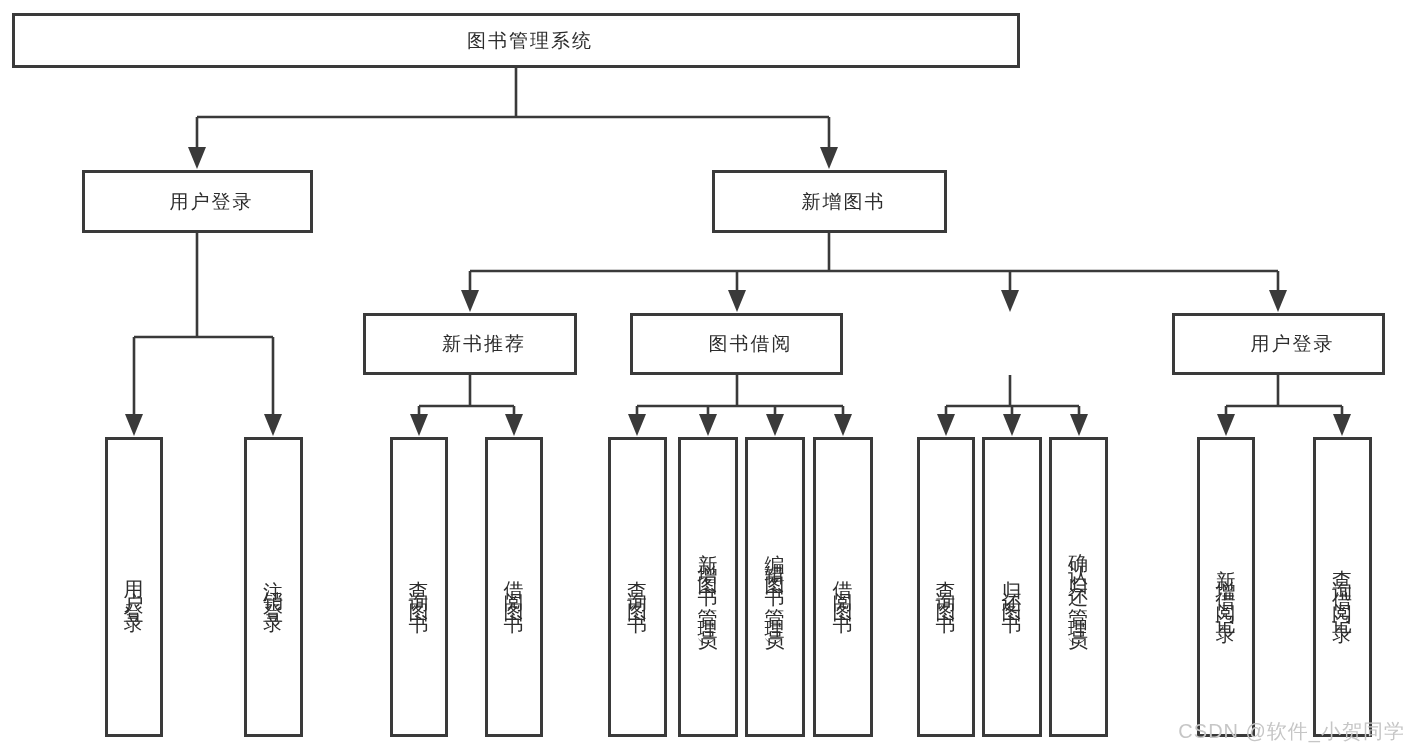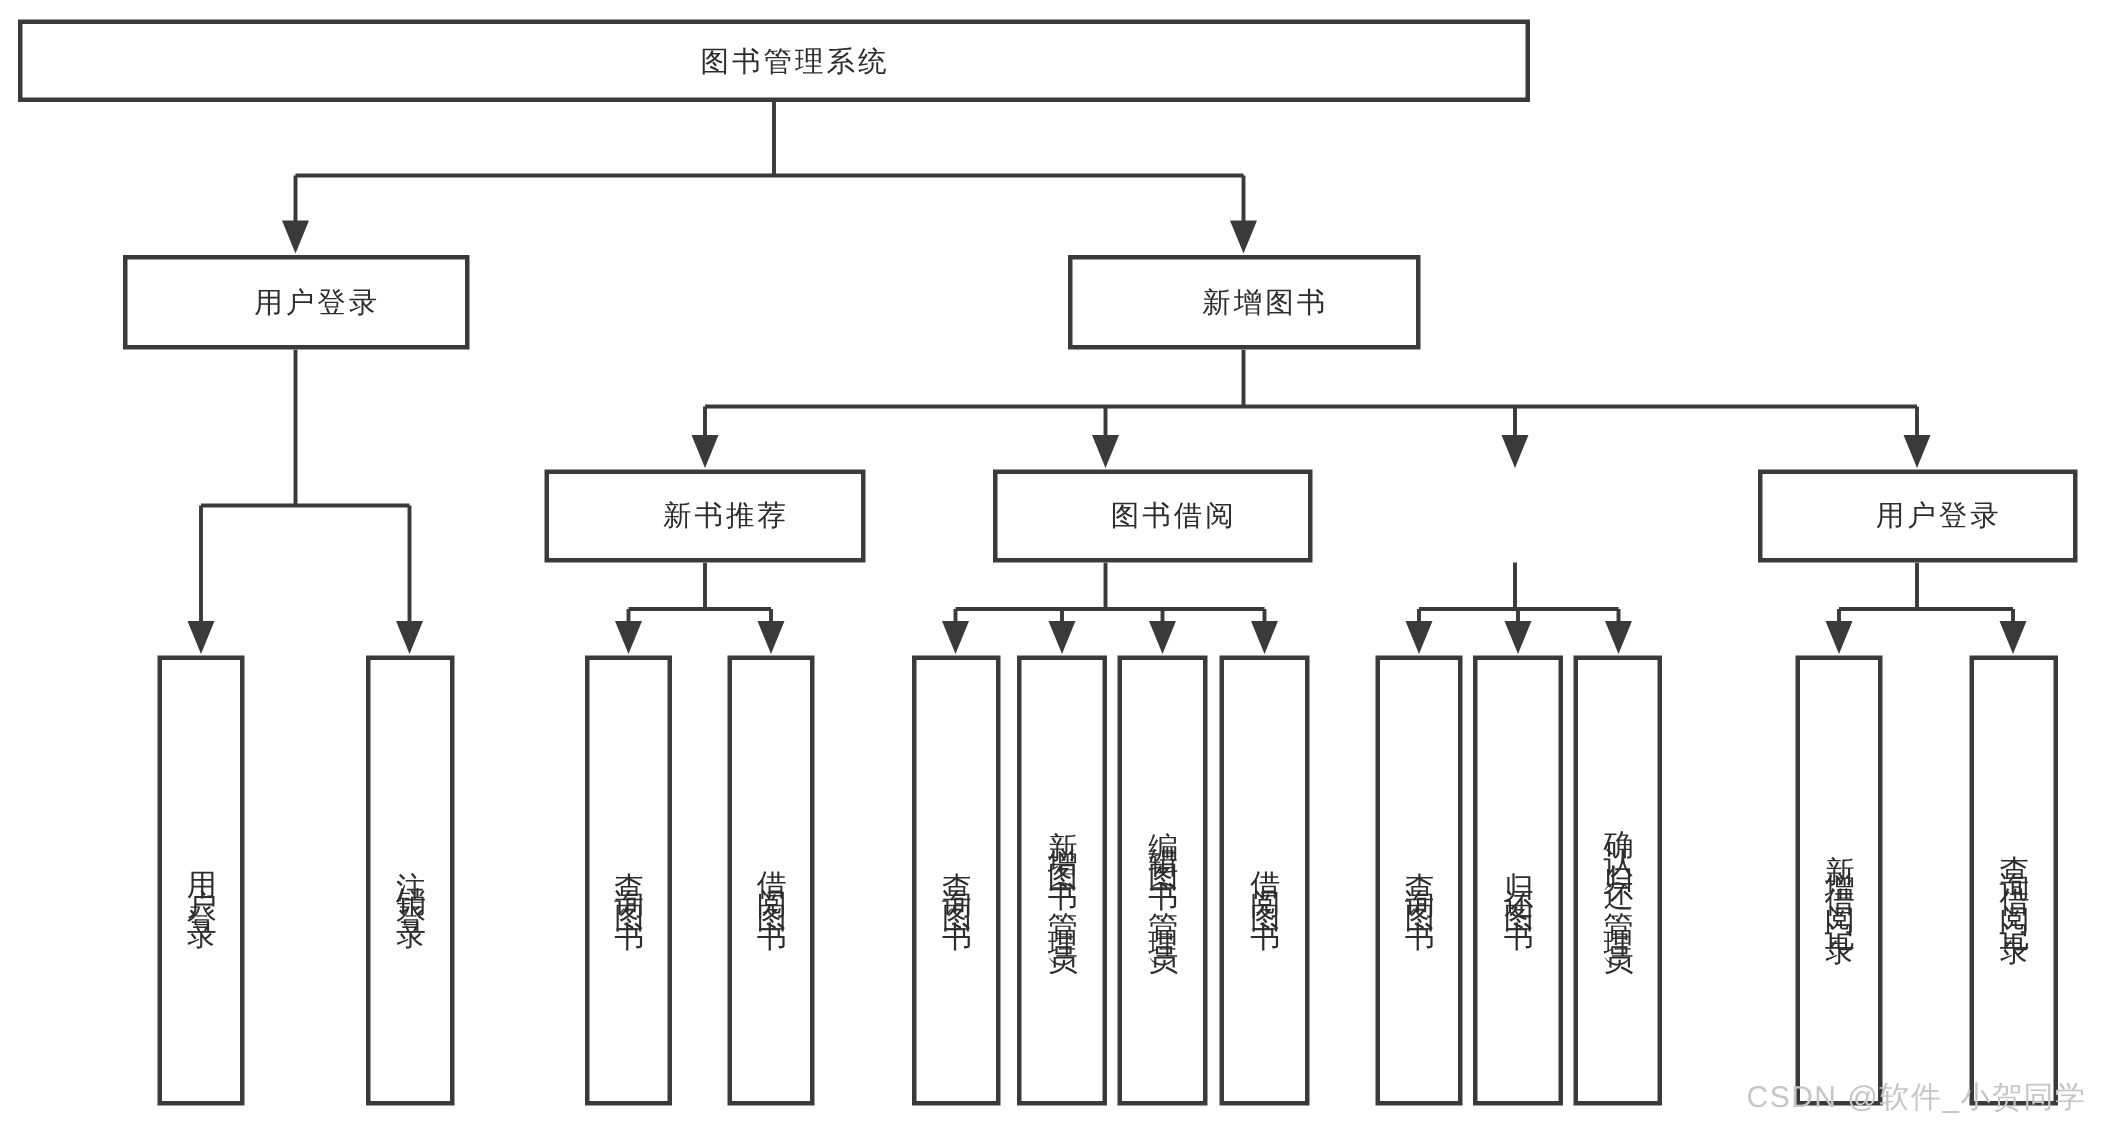--- a/index.html
+++ b/index.html
@@ -25,21 +25,21 @@
     border:3px solid var(--line, #3a3a3a); background:#fff;
     display:flex; align-items:center; justify-content:center;
   }
   .vbox .lbl {
     writing-mode: vertical-rl; text-orientation: mixed;
     font-size:20px; line-height:1; letter-spacing:11px;
     color: var(--text, #2d2d2d);
     max-height:288px;
   }
   .watermark {
-    position:absolute; right:14px; bottom:2px;
+    position:absolute; right:0; bottom:2px;
     font-size:20px; letter-spacing:1px;
     color: var(--watermark, #c6c6c6);
     white-space:nowrap;
   }
 </style>
 </head>
 <body>
 
 <div class="stage">
 
@@ -86,21 +86,21 @@
   <div class="hbox" style="left:82px; top:170px; width:231px; height:63px">
     <span class="lbl">用户登录</span>
   </div>
   <div class="hbox" style="left:712px; top:170px; width:235px; height:63px">
     <span class="lbl">新增图书</span>
   </div>
 
   <div class="hbox" style="left:363px; top:313px; width:214px; height:62px">
     <span class="lbl">新书推荐</span>
   </div>
-  <div class="hbox" style="left:662px; top:313px; width:213px; height:62px">
+  <div class="hbox" style="left:630px; top:313px; width:213px; height:62px">
     <span class="lbl">图书借阅</span>
   </div>
   <div class="hbox" style="left:1172px; top:313px; width:213px; height:62px">
     <span class="lbl">用户登录</span>
   </div>
 
   <div class="vbox" style="left:105px; width:58px">
     <span class="lbl">用户登录</span>
   </div>
   <div class="vbox" style="left:244px; width:59px">

